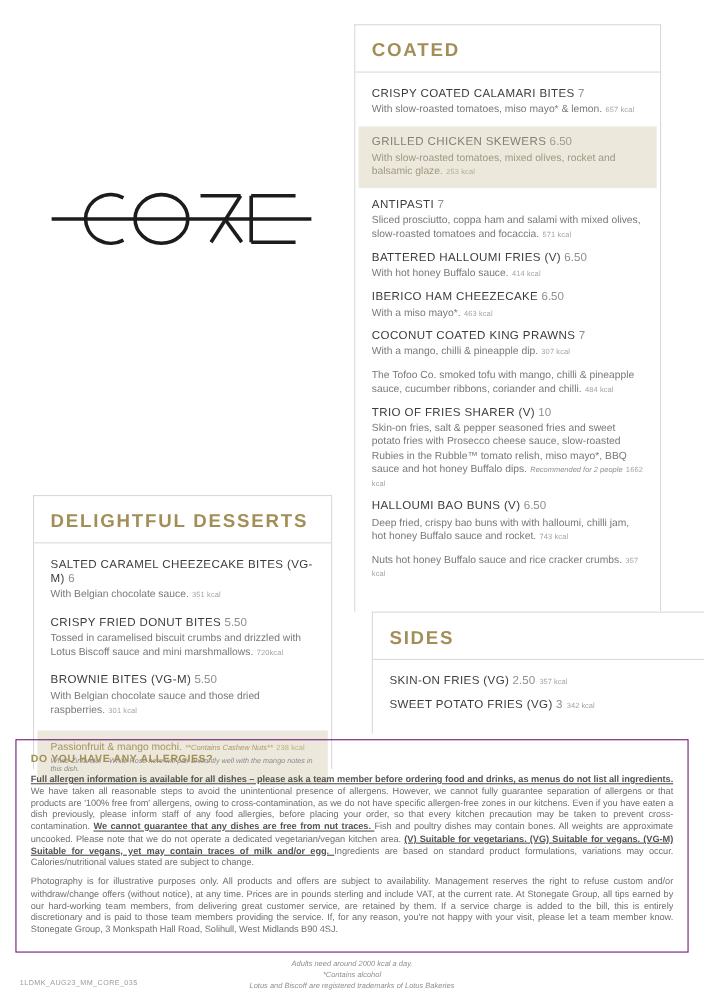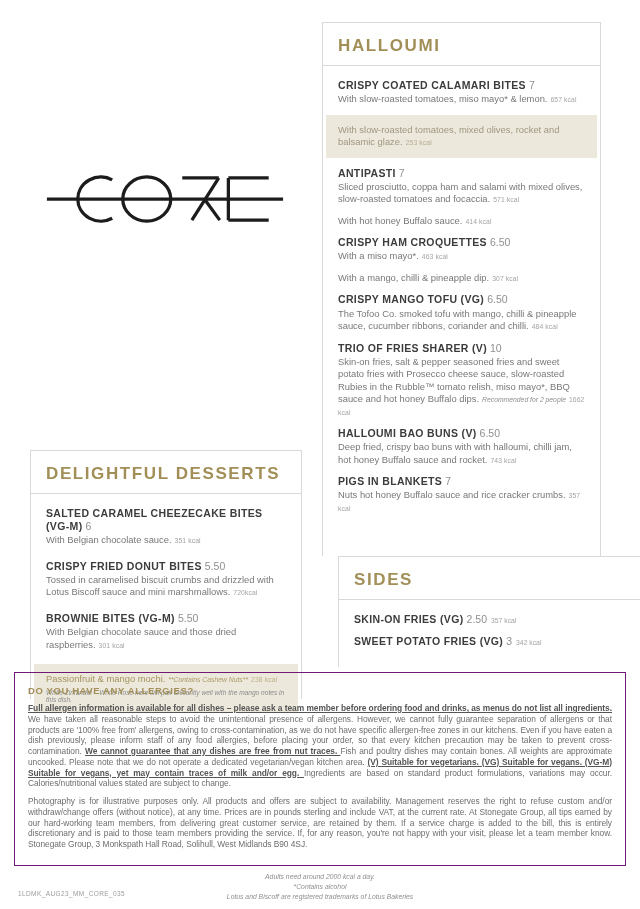--- a/index.html
+++ b/index.html
@@ -15,21 +15,21 @@
 
   .section-title {
     font-size:17px; font-weight:bold; letter-spacing:1.6px;
     color:#a28f58; padding:13px 15px 9px 15px;
     border-bottom:1px solid #d9d9d9;
   }
   .items { padding:13px 15px 6px 15px; }
 
   .menu-item { margin-bottom:9px; }
   .item-title-line { font-size:10.5px; line-height:1.25; }
-  .item-name  { font-weight:bold; color:#3c3c3c; letter-spacing:.35px; }
+  .item-name  { font-weight:normal; color:#3c3c3c; letter-spacing:.35px; }
   .item-price { font-weight:normal; color:#8f8f8f; margin-left:3px; }
   .item-desc  { font-size:9.4px; color:#787878; line-height:1.33; margin-top:1px; }
   .item-kcal  { font-size:6.8px; color:#a4a4a4; margin-left:3px; letter-spacing:.1px; }
   .item-note  { font-size:6.8px; font-style:italic; color:#8f8f8f; margin-left:3px; }
   .item-wine  { font-size:6.6px; font-style:italic; color:#8b8b8b; margin-top:3px; }
   .kcal-inline { font-size:6.8px; color:#a4a4a4; margin-left:4px; }
 
   
   .menu-item.hl, .menu-item.gold {
     background:#ece8dc; margin-left:-12px; margin-right:-12px;
@@ -89,57 +89,58 @@
     <path d="M70 29 A 24 23 0 1 0 70 69"></path>
     <ellipse cx="106" cy="49" rx="25" ry="23"></ellipse>
     <path d="M143 27 H181"></path>
     <path d="M181 27 L153 71"></path>
     <path d="M166 49 L182 71"></path>
     <path d="M191 27 H233 M191 71 H233 M191 27 V71"></path>
   </svg>
 </div>
 
 <section class="box box-grazers">
-  <h2 class="section-title">HALLOUMI</h2>
+  <h2 class="section-title">COATED</h2>
   <div class="items" id="grazers-list">
       <div class="menu-item">
         <div class="item-title-line"><span class="item-name">CRISPY COATED CALAMARI BITES</span><span class="item-price">7</span></div>
         <div class="item-desc"><span>With slow-roasted tomatoes, miso mayo* &amp; lemon.</span><span class="item-kcal">657 kcal</span></div>
       </div>
       <div class="menu-item hl">
+        <div class="item-title-line"><span class="item-name">GRILLED CHICKEN SKEWERS</span><span class="item-price">6.50</span></div>
         <div class="item-desc"><span>With slow-roasted tomatoes, mixed olives, rocket and balsamic glaze.</span><span class="item-kcal">253 kcal</span></div>
       </div>
       <div class="menu-item">
         <div class="item-title-line"><span class="item-name">ANTIPASTI</span><span class="item-price">7</span></div>
         <div class="item-desc"><span>Sliced prosciutto, coppa ham and salami with mixed olives, slow-roasted tomatoes and focaccia.</span><span class="item-kcal">571 kcal</span></div>
       </div>
       <div class="menu-item">
+        <div class="item-title-line"><span class="item-name">BATTERED HALLOUMI FRIES (V)</span><span class="item-price">6.50</span></div>
         <div class="item-desc"><span>With hot honey Buffalo sauce.</span><span class="item-kcal">414 kcal</span></div>
       </div>
       <div class="menu-item">
-        <div class="item-title-line"><span class="item-name">CRISPY HAM CROQUETTES</span><span class="item-price">6.50</span></div>
+        <div class="item-title-line"><span class="item-name">IBERICO HAM CHEEZECAKE</span><span class="item-price">6.50</span></div>
         <div class="item-desc"><span>With a miso mayo*.</span><span class="item-kcal">463 kcal</span></div>
       </div>
       <div class="menu-item">
+        <div class="item-title-line"><span class="item-name">COCONUT COATED KING PRAWNS</span><span class="item-price">7</span></div>
         <div class="item-desc"><span>With a mango, chilli &amp; pineapple dip.</span><span class="item-kcal">307 kcal</span></div>
       </div>
       <div class="menu-item">
-        <div class="item-title-line"><span class="item-name">CRISPY MANGO TOFU (VG)</span><span class="item-price">6.50</span></div>
         <div class="item-desc"><span>The Tofoo Co. smoked tofu with mango, chilli &amp; pineapple sauce, cucumber ribbons, coriander and chilli.</span><span class="item-kcal">484 kcal</span></div>
       </div>
       <div class="menu-item">
         <div class="item-title-line"><span class="item-name">TRIO OF FRIES SHARER (V)</span><span class="item-price">10</span></div>
         <div class="item-desc"><span>Skin-on fries, salt &amp; pepper seasoned fries and sweet potato fries with Prosecco cheese sauce, slow-roasted Rubies in the Rubble™ tomato relish, miso mayo*, BBQ sauce and hot honey Buffalo dips.</span><span class="item-note">Recommended for 2 people</span><span class="item-kcal">1662 kcal</span></div>
       </div>
       <div class="menu-item">
         <div class="item-title-line"><span class="item-name">HALLOUMI BAO BUNS (V)</span><span class="item-price">6.50</span></div>
         <div class="item-desc"><span>Deep fried, crispy bao buns with with halloumi, chilli jam, hot honey Buffalo sauce and rocket.</span><span class="item-kcal">743 kcal</span></div>
       </div>
       <div class="menu-item">
-        <div class="item-title-line"><span class="item-name">PIGS IN BLANKETS</span><span class="item-price">7</span></div>
         <div class="item-desc"><span>Nuts hot honey Buffalo sauce and rice cracker crumbs.</span><span class="item-kcal">357 kcal</span></div>
       </div>
     </div>
 </section>
 
 <section class="box box-sides">
   <h2 class="section-title">SIDES</h2>
   <div class="items" id="sides-list">
       <div class="menu-item">
         <div class="item-title-line"><span class="item-name">SKIN-ON FRIES (VG)</span><span class="item-price">2.50</span><span class="kcal-inline">357 kcal</span></div>

